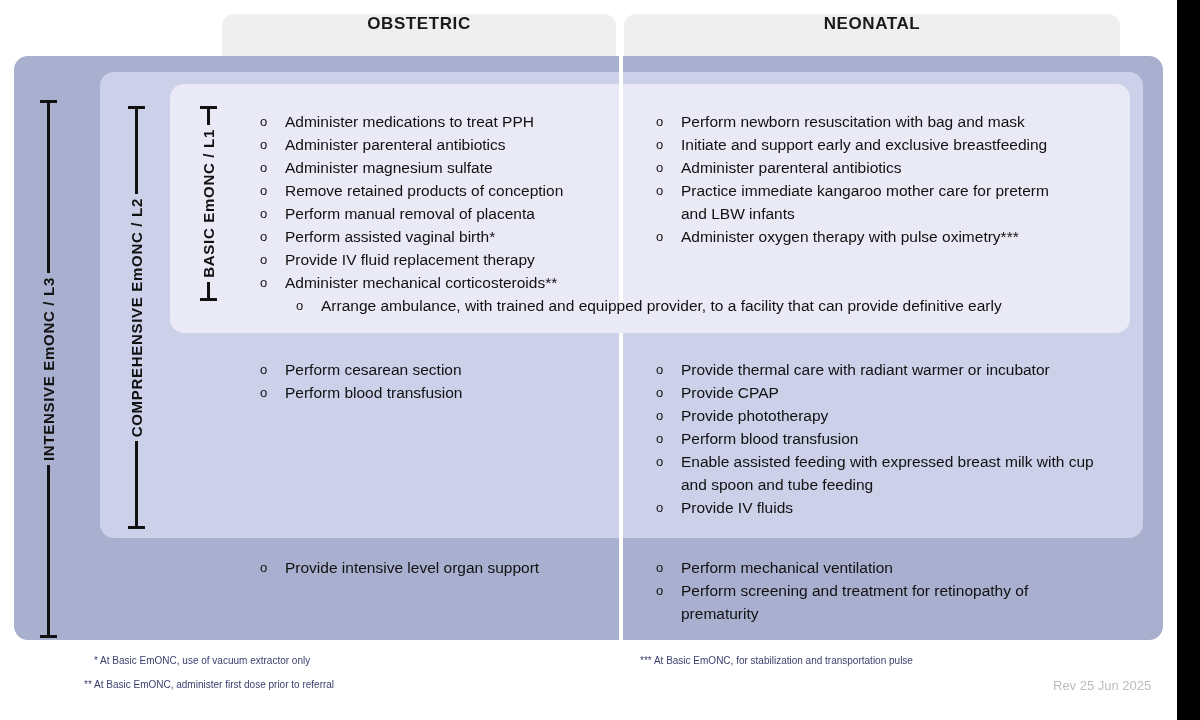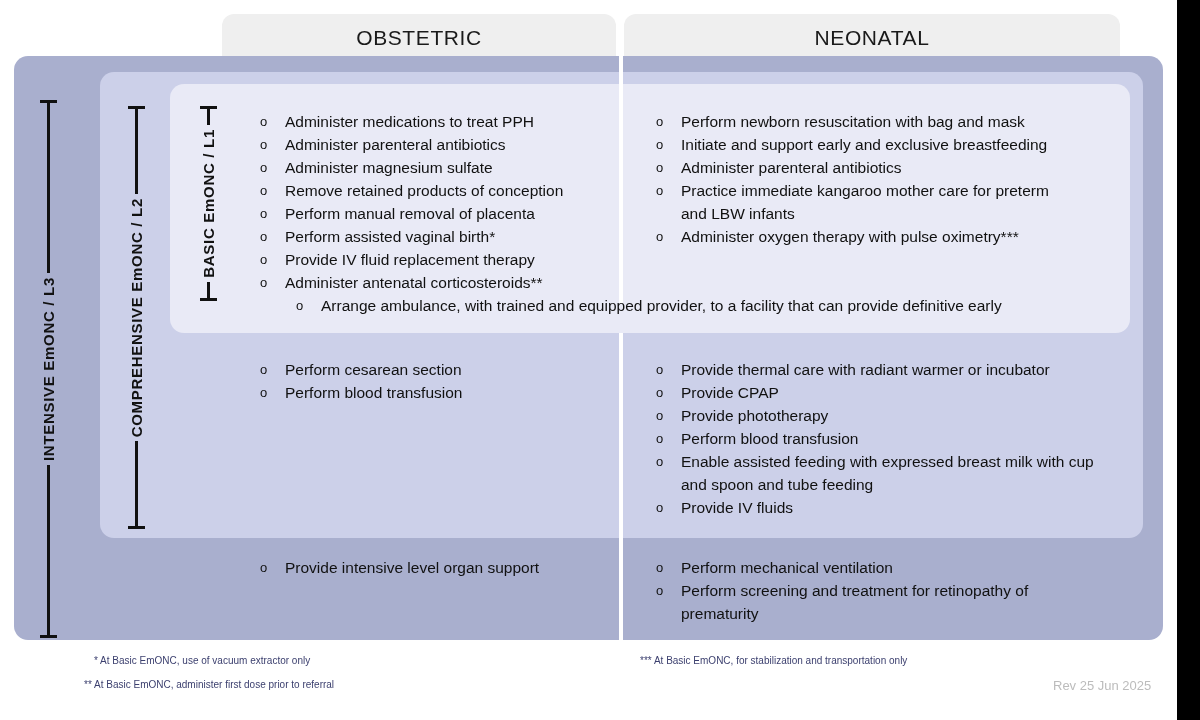--- a/index.html
+++ b/index.html
@@ -8,22 +8,22 @@
     background:#ffffff;
     font-family:"Liberation Sans", sans-serif;
     color:#111111;
   }
 
   
   .tab{
     position:absolute;top:14px;height:48px;
     background:#efefef;
     border-radius:12px 12px 0 0;
-    display:flex;align-items:center;justify-content:center;
-    font-size:21px;font-weight:normal;letter-spacing:.6px;
+    display:flex;justify-content:center;
+    font-size:17px;font-weight:bold;letter-spacing:.6px;
     color:#1a1a1a;
   }
   #tab-obstetric{left:222px;width:394px;}
   #tab-neonatal{left:624px;width:496px;}
 
   
   .panel{position:absolute;}
   #panel-l3{
     left:14px;top:56px;width:1149px;height:584px;
     background:#a9afce;border-radius:14px;
@@ -167,21 +167,21 @@
     <div class="item">
       <span class="bullet">o</span>
       <span class="txt">Perform assisted vaginal birth*</span>
     </div>
     <div class="item">
       <span class="bullet">o</span>
       <span class="txt">Provide IV fluid replacement therapy</span>
     </div>
     <div class="item">
       <span class="bullet">o</span>
-      <span class="txt">Administer antenatal corticosteroids**</span>
+      <span class="txt">Administer mechanical corticosteroids**</span>
     </div>
   </div>
 <div class="list" id="list-neo-l1">
     <div class="item">
       <span class="bullet">o</span>
       <span class="txt">Perform newborn resuscitation with bag and mask</span>
     </div>
     <div class="item">
       <span class="bullet">o</span>
       <span class="txt">Initiate and support early and exclusive breastfeeding</span>
@@ -253,16 +253,16 @@
       <span class="txt">Perform mechanical ventilation</span>
     </div>
     <div class="item">
       <span class="bullet">o</span>
       <span class="txt">Perform screening and treatment for retinopathy of prematurity</span>
     </div>
   </div>
 
 <div class="footnote" id="footnote-1">* At Basic EmONC, use of vacuum extractor only</div>
 <div class="footnote" id="footnote-2">** At Basic EmONC, administer first dose prior to referral</div>
-<div class="footnote" id="footnote-3">*** At Basic EmONC, for stabilization and transportation only</div>
+<div class="footnote" id="footnote-3">*** At Basic EmONC, for stabilization and transportation pulse</div>
 <div id="revision">Rev 25 Jun 2025</div>
 
 <div id="right-band"></div>
 
 </body></html>

